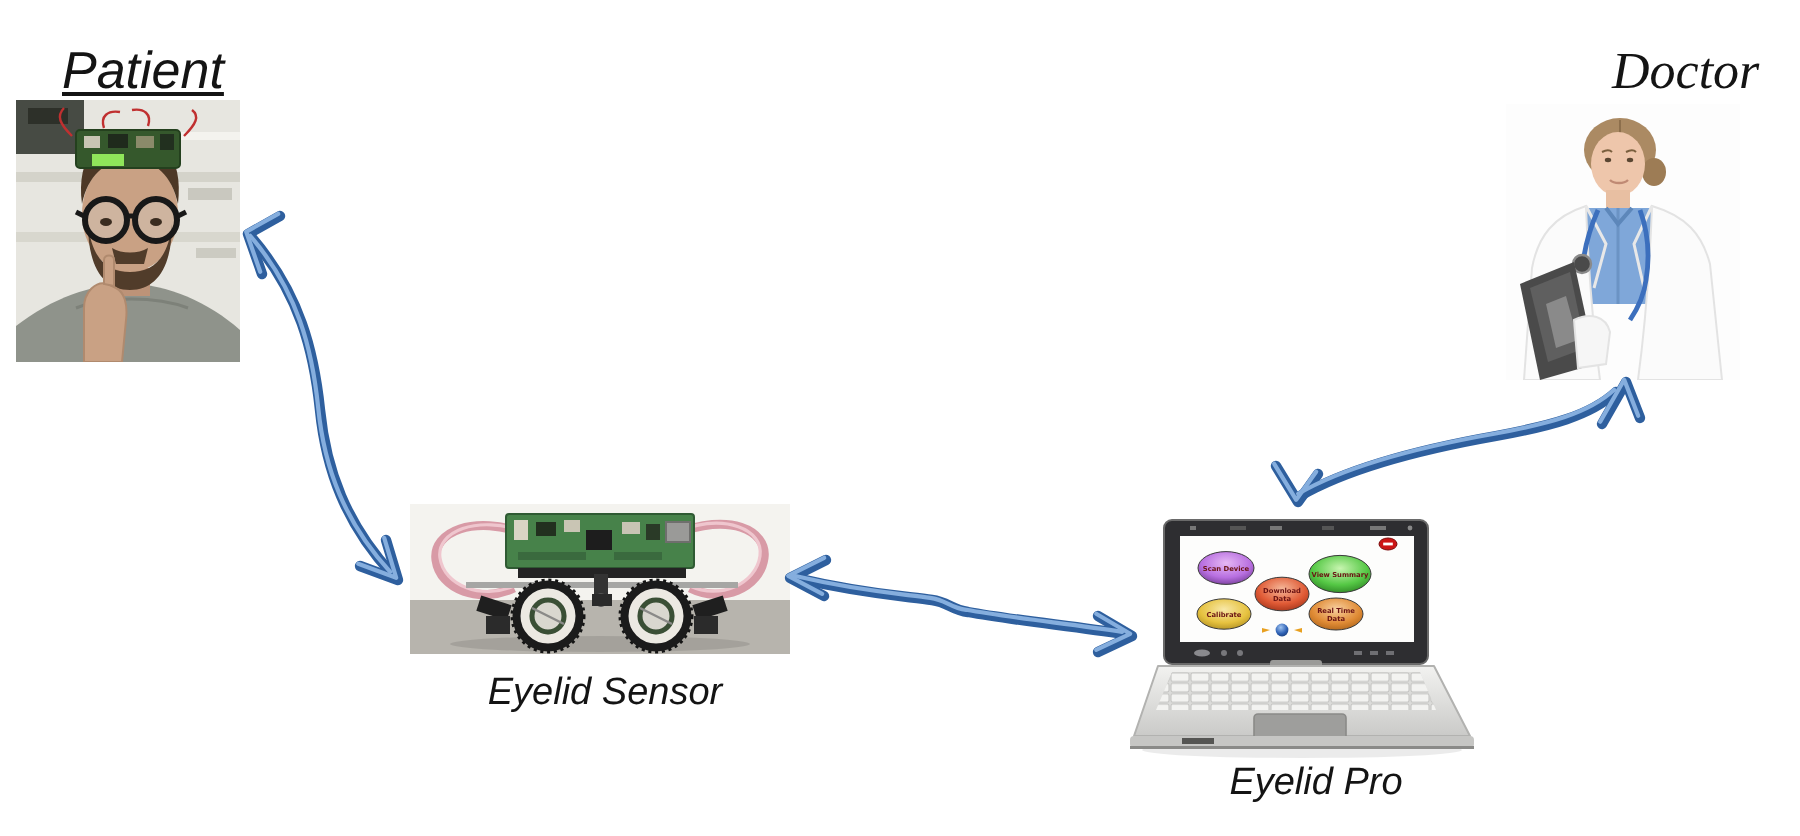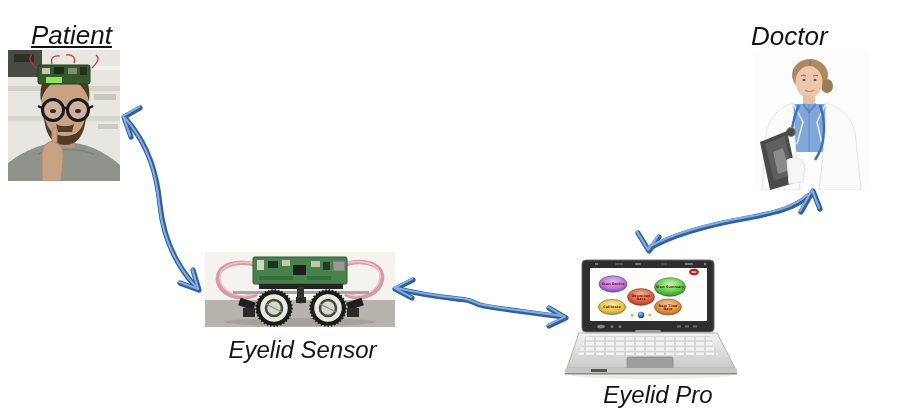--- a/index.html
+++ b/index.html
@@ -8,36 +8,36 @@
     font-family:"Liberation Sans","DejaVu Sans",sans-serif;
     position:relative;overflow:hidden;
   }
   .canvas{position:absolute;left:0;top:0;width:900px;height:418px;}
   .node-label{
     position:absolute;font-style:italic;color:#141414;
     font-family:"Liberation Sans","DejaVu Sans",sans-serif;
     white-space:nowrap;
   }
   .label-lg{font-size:26px;}
-  .label-md{font-size:24px;}
+  .label-md{font-size:19px;}
   .label-center{text-align:center;}
   .photo{position:absolute;}
   svg{display:block;}
   .arrow-base path{stroke:#2e5f9e;stroke-width:5.2;fill:none;stroke-linecap:round;stroke-linejoin:round;}
   .arrow-hi   path{stroke:#85aede;stroke-width:2.1;fill:none;stroke-linecap:round;stroke-linejoin:round;}
   .oval-text{font-family:"DejaVu Sans",sans-serif;font-weight:bold;fill:#6b1313;text-anchor:middle;}
 </style>
 </head>
 <body>
 
 <div class="canvas">
 
   <div class="node-label label-lg" style="left:31px;top:20px;text-decoration:underline;">Patient</div>
 
-  <div class="node-label label-lg" style="left:751px;top:21px;">Doctor</div>
+  <div class="node-label label-lg" style="left:806px;top:21px;font-family:Liberation Serif, serif;">Doctor</div>
 
   <div class="node-label label-md label-center" style="left:225px;top:336px;width:155px;">Eyelid Sensor</div>
 
   <div class="node-label label-md label-center" style="left:603px;top:381px;width:110px;">Eyelid Pro</div>
 
   <svg class="photo" style="left:8px;top:50px;" width="112" height="131" viewBox="0 0 112 131">
     <rect x="0" y="0" width="112" height="131" fill="#e7e6e0"></rect>
 
     <rect x="0" y="0" width="34" height="27" fill="#474b44"></rect>
     <rect x="6" y="4" width="20" height="8" fill="#2d3029"></rect>

